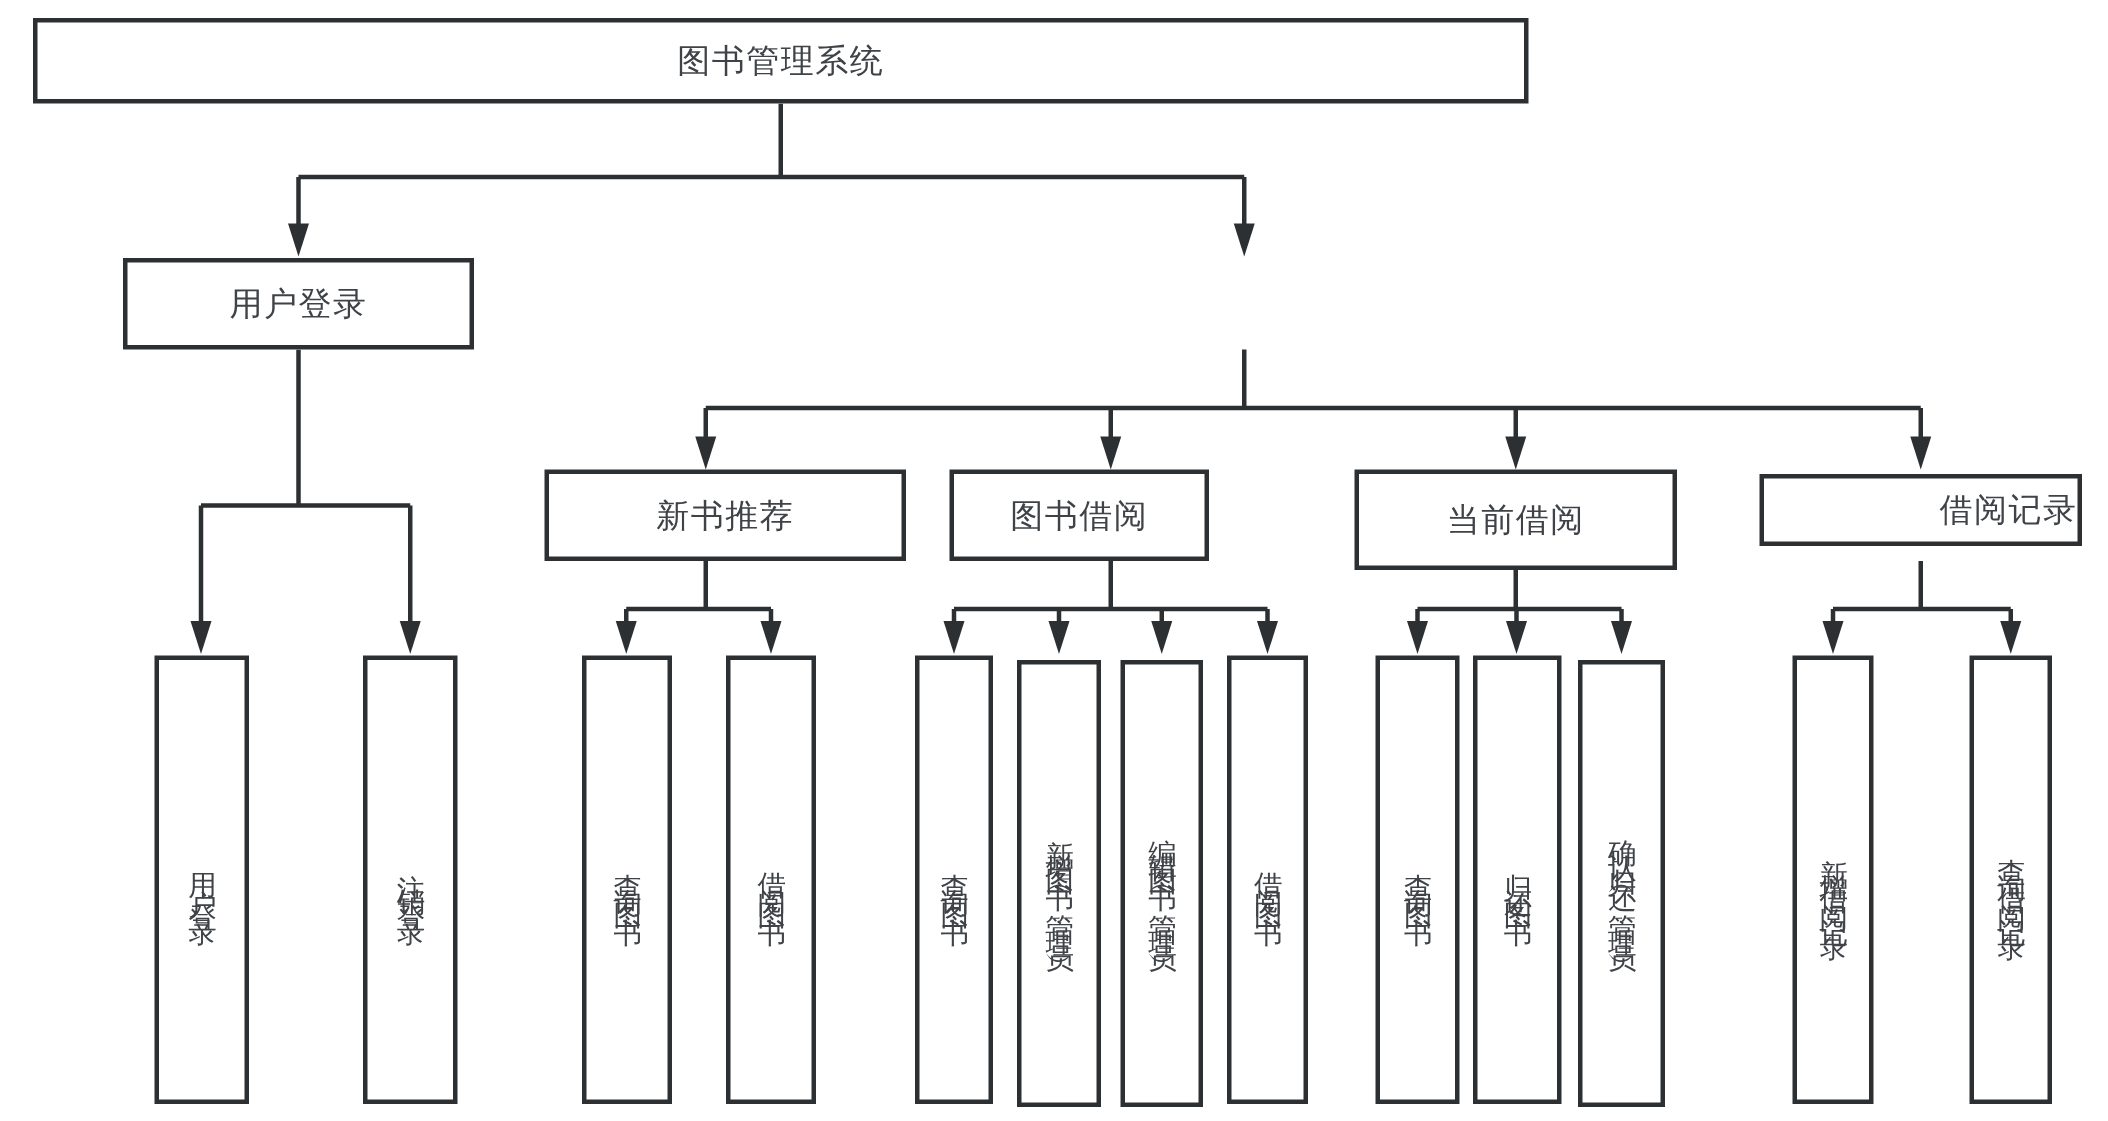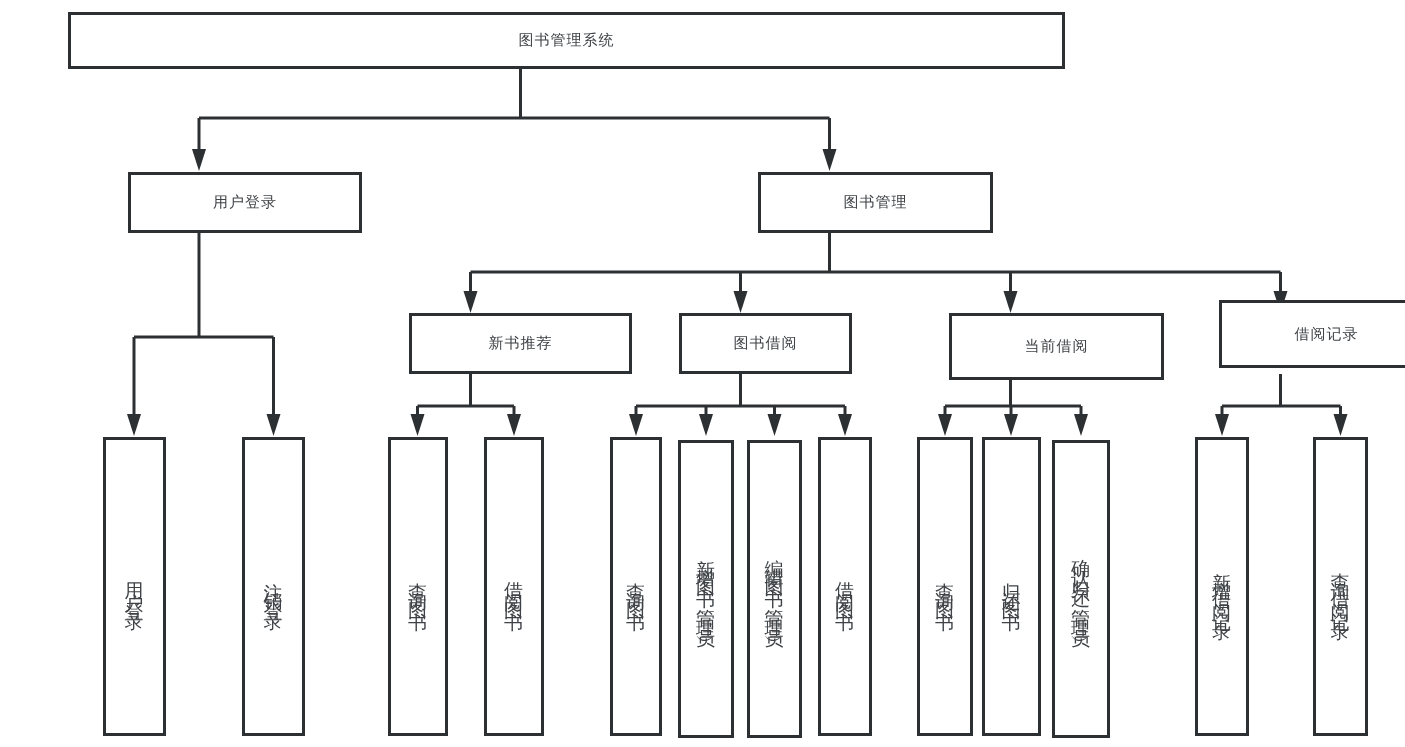--- a/index.html
+++ b/index.html
@@ -19,21 +19,21 @@
   .connector path{stroke:var(--line);stroke-width:3;fill:none;}
   .connector polygon{fill:var(--line);stroke:none;}
   .node{
     position:absolute;
     box-sizing:border-box;
     background:#fff;
     border:3px solid var(--line);
     display:flex;align-items:center;justify-content:center;
     color:var(--text);
   }
-  .hbox{font-size:15px;letter-spacing:1px;margin-left:46px;}
+  .hbox{font-size:22px;letter-spacing:1px;}
   .leaf span{
     writing-mode:vertical-rl;
     text-orientation:mixed;
     font-size:19px;
     letter-spacing:10px;
     line-height:1;
     color:var(--text);
     white-space:nowrap;
   }
   .watermark{
@@ -121,34 +121,31 @@
     </g>
   </svg>
 
   <div class="node hbox" style="left:22px;top:12px;width:997px;height:57px;">
     <span>图书管理系统</span>
   </div>
 
   <div class="node hbox" style="left:82px;top:172px;width:234px;height:61px;">
     <span>用户登录</span>
   </div>
-  <div class="node hbox" style="left:712px;top:172px;width:235px;height:61px;">
-    <span>图书管理</span>
-  </div>
 
-  <div class="node hbox" style="left:363px;top:313px;width:223px;height:61px;">
+  <div class="node hbox" style="left:363px;top:313px;width:241px;height:61px;">
     <span>新书推荐</span>
   </div>
   <div class="node hbox" style="left:633px;top:313px;width:173px;height:61px;">
     <span>图书借阅</span>
   </div>
   <div class="node hbox" style="left:903px;top:313px;width:215px;height:67px;">
     <span>当前借阅</span>
   </div>
-  <div class="node hbox" style="left:1173px;top:300px;width:215px;height:68px;">
+  <div class="node hbox" style="left:1173px;top:316px;width:215px;height:48px;justify-content:flex-end;">
     <span>借阅记录</span>
   </div>
 
   <div class="node leaf" style="left:103px;top:437px;width:63px;height:299px;">
     <span>用户登录</span>
   </div>
   <div class="node leaf" style="left:242px;top:437px;width:63px;height:299px;">
     <span>注销登录</span>
   </div>
 

